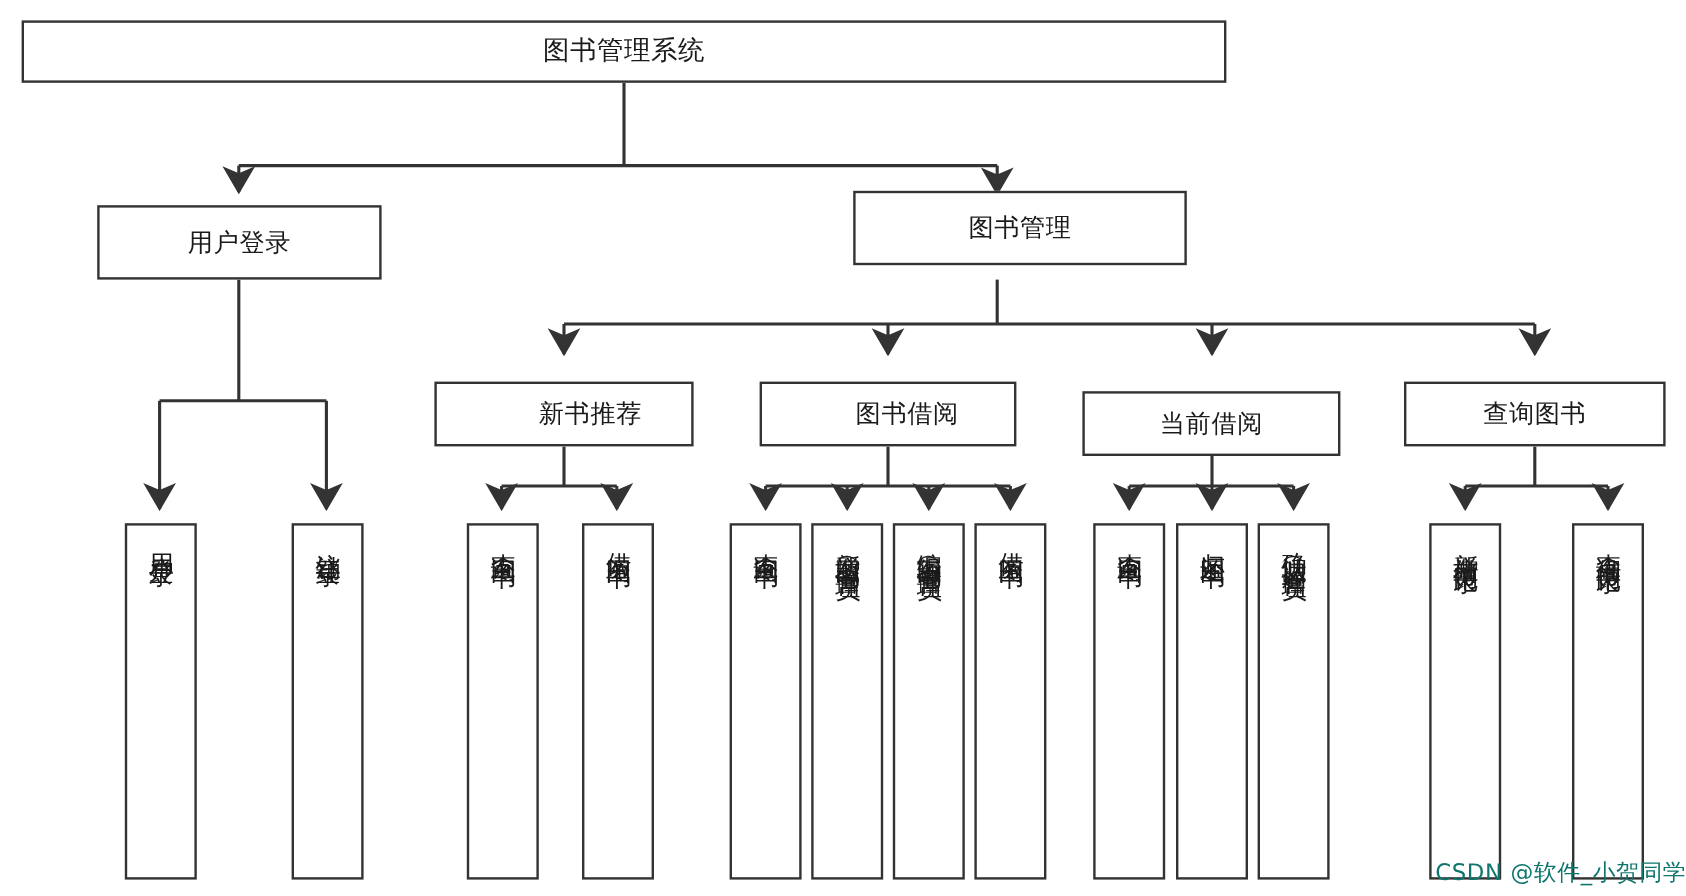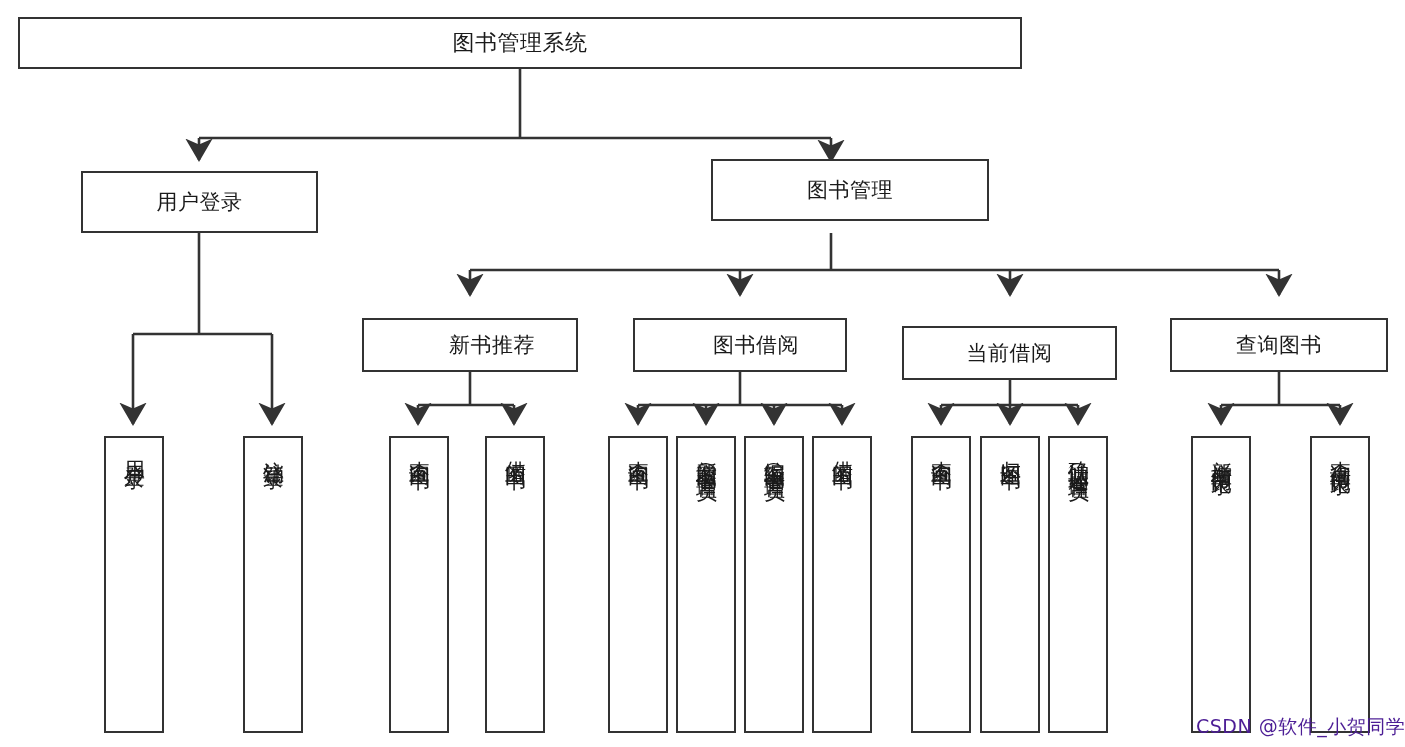--- a/index.html
+++ b/index.html
@@ -60,21 +60,21 @@
     writing-mode: vertical-rl;
     text-orientation: upright;
     font-size: 21px;
     line-height: 1.0;
     letter-spacing: 3px;
     white-space: nowrap;
   }
   .watermark {
     position: absolute;
     font-size: 19px;
-    color: #4c1d95;
+    color: #0f766e;
     white-space: nowrap;
     letter-spacing: 0.5px;
   }
 </style>
 </head>
 <body>
 
 <div id="diagram-root">
 
   <svg id="edge-layer" viewBox="0 0 1405 747" width="1405" height="747" xmlns="http://www.w3.org/2000/svg">

